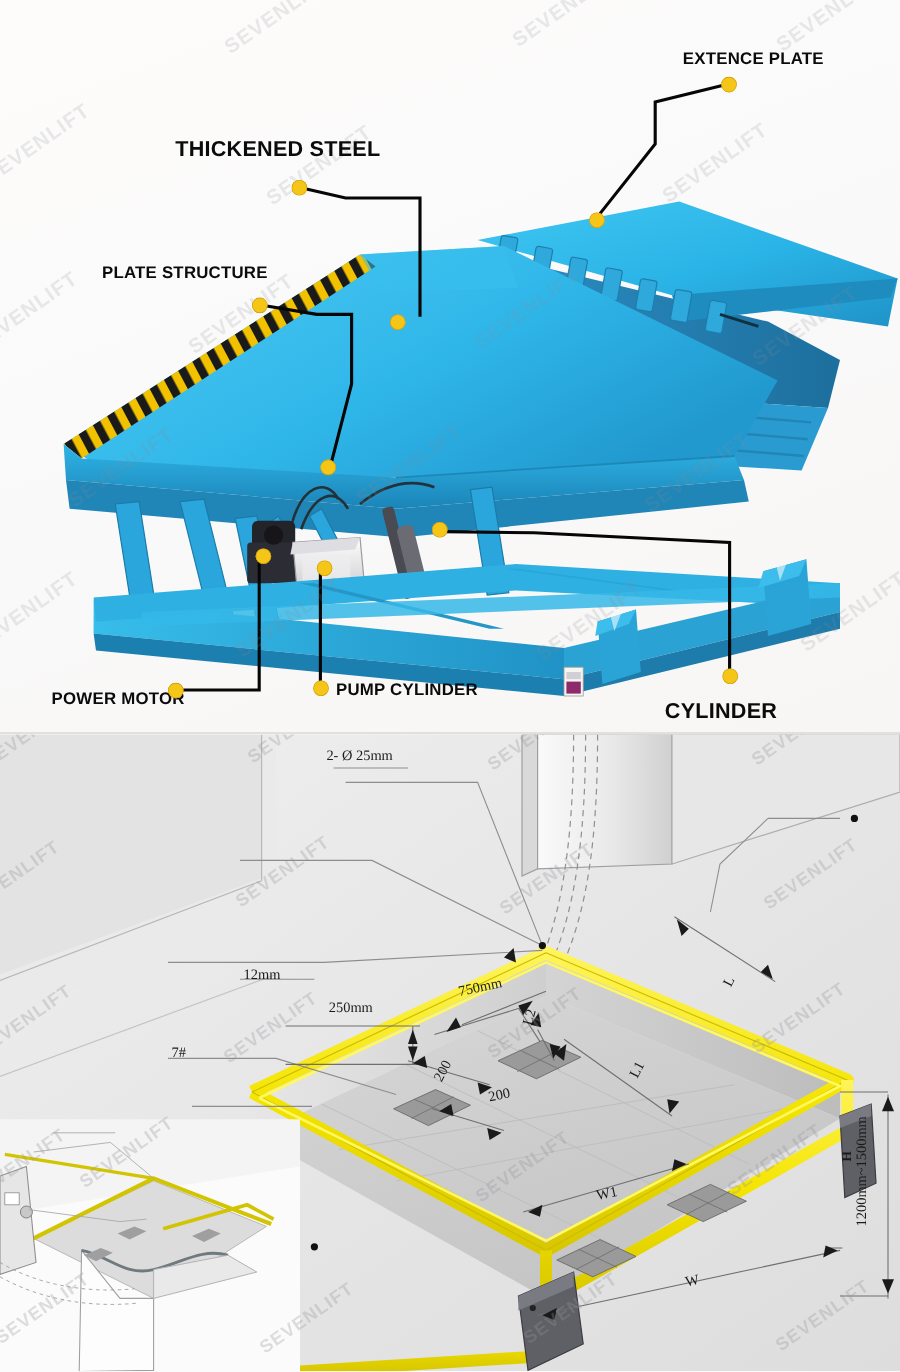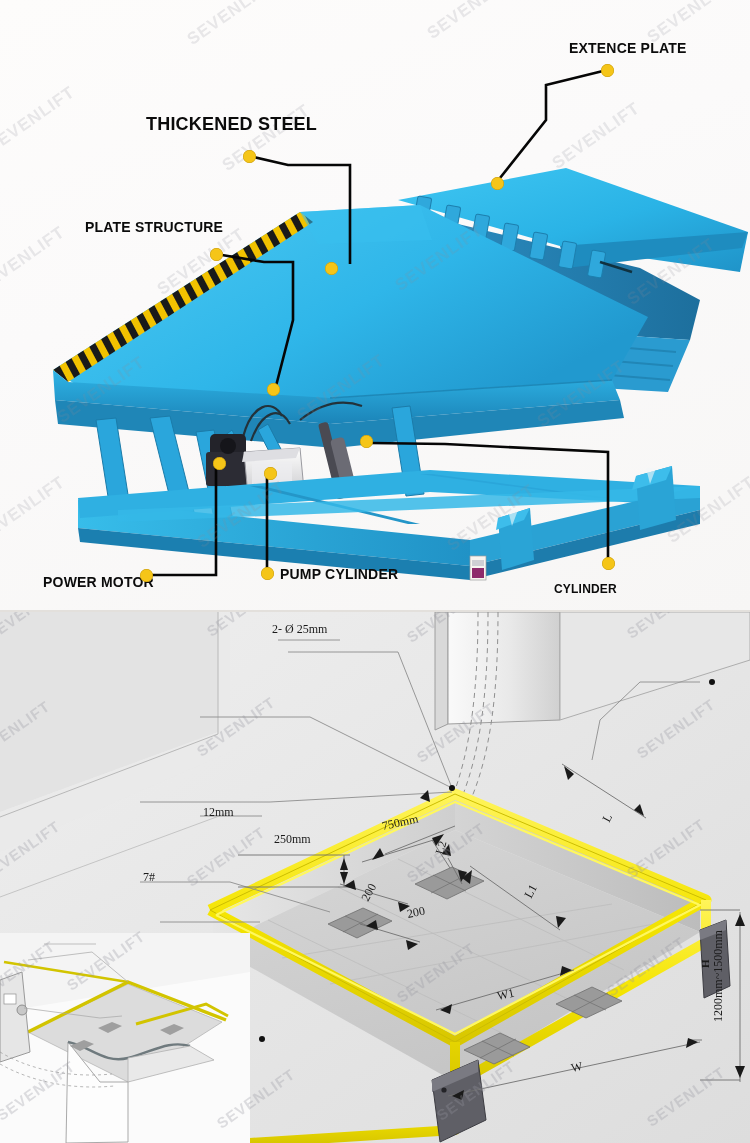--- a/index.html
+++ b/index.html
@@ -222,21 +222,21 @@
     <div class="dot" style="left:267px;top:383px;"></div>
 
     <div class="callout" style="left:43px;top:574px;font-size:14px;">POWER MOTOR</div>
     <div class="dot" style="left:140px;top:569px;"></div>
     <div class="dot" style="left:213px;top:457px;"></div>
 
     <div class="callout" style="left:280px;top:566px;font-size:14px;">PUMP CYLINDER</div>
     <div class="dot" style="left:261px;top:567px;"></div>
     <div class="dot" style="left:264px;top:467px;"></div>
 
-    <div class="callout" style="left:554px;top:582px;font-size:12px;">CYLINDER</div>
+    <div class="callout" style="left:554px;top:582px;font-size:18px;">CYLINDER</div>
     <div class="dot" style="left:602px;top:557px;"></div>
     <div class="dot" style="left:360px;top:435px;"></div>
 
     <div class="divider"></div>
   </div>
 
   <div id="tech-panel">
     <svg id="tech-svg" viewBox="0 0 750 531">
       <defs>
         <linearGradient id="gFloor" x1="0" y1="0" x2="1" y2="1">

